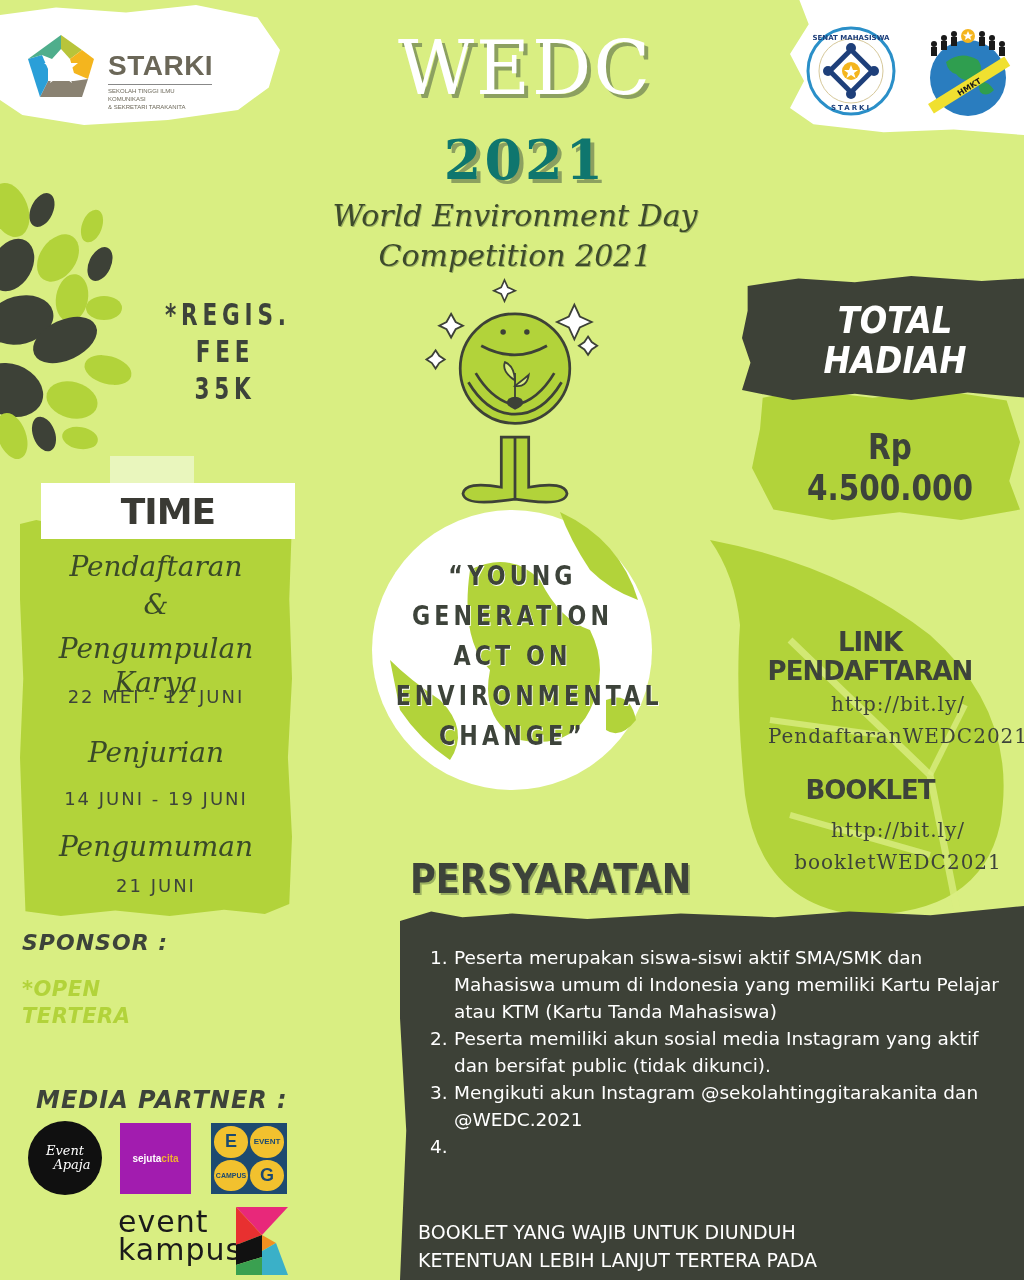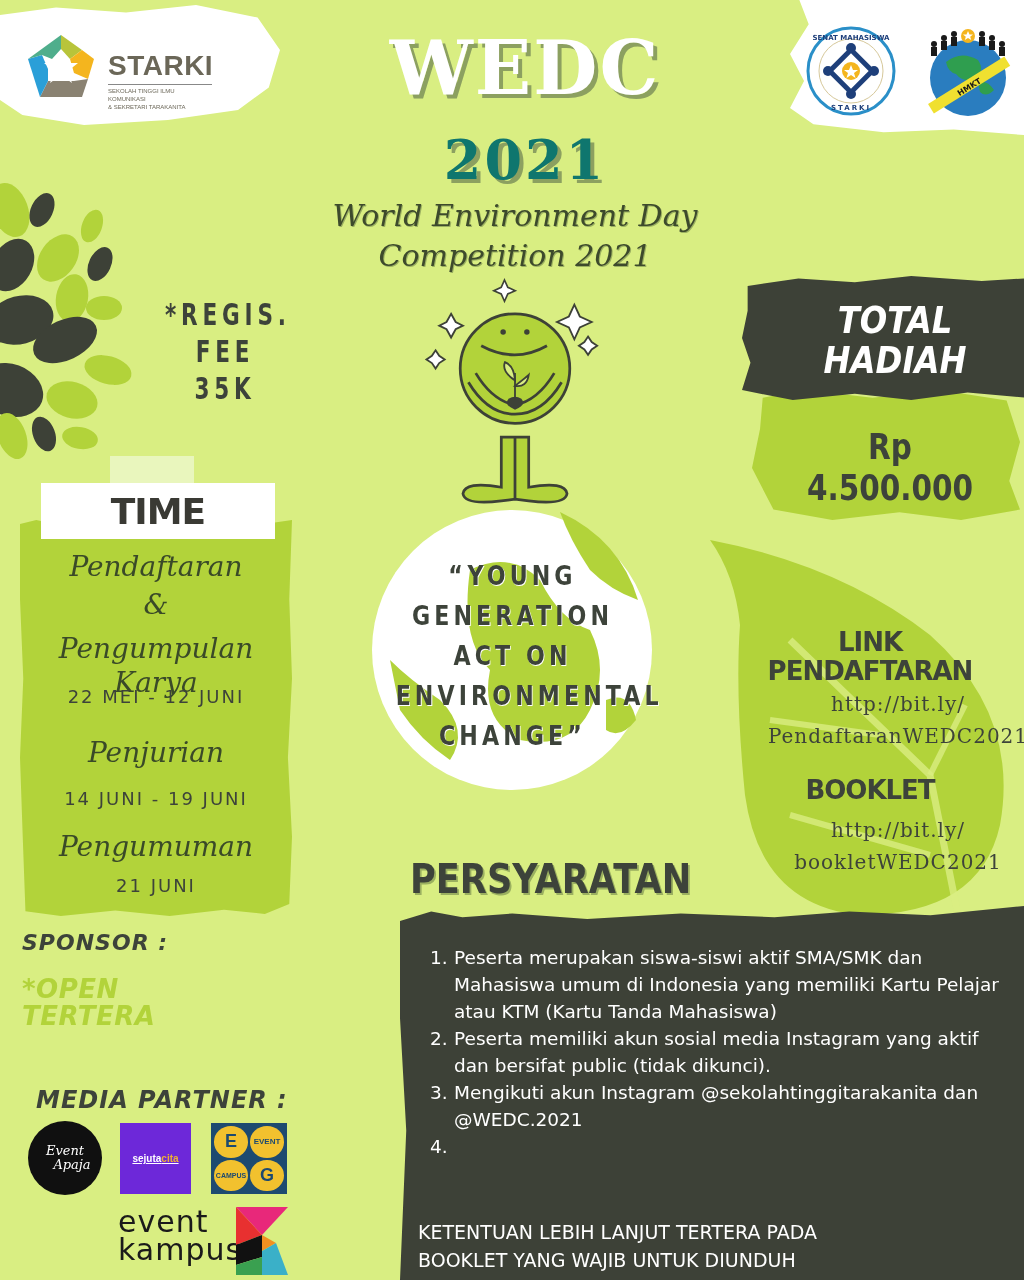--- a/index.html
+++ b/index.html
@@ -34,21 +34,21 @@
     left: 108px; top: 84px; font-size: 6px; color: #6b6758; line-height: 8px;
     border-top: 1px solid #888; padding-top: 2px; width: 104px;
   }
 
   .senat-logo { left: 806px; top: 26px; width: 90px; height: 90px; }
   .hmkt-logo { left: 916px; top: 20px; width: 100px; height: 100px; }
 
   
   .title-wedc {
     left: 360px; top: 28px; width: 330px; text-align: center;
-    font-family: "DejaVu Serif", serif; font-weight: bold; font-size: 74px;
+    font-family: "DejaVu Serif", serif; font-weight: normal; font-size: 74px;
     color: #ffffff; text-shadow: 4px 4px 0 #8ca060; letter-spacing: 2px;
     line-height: 80px;
   }
   .title-year {
     left: 360px; top: 128px; width: 330px; text-align: center;
     font-family: "DejaVu Serif", serif; font-weight: bold; font-size: 54px;
     color: #0f766e; text-shadow: 4px 4px 0 #8ca060; letter-spacing: 3px;
     line-height: 64px;
   }
   .subtitle {
@@ -68,21 +68,21 @@
     transform: scaleX(0.8);
   }
 
   
   .time-bg {
     left: 20px; top: 520px; width: 272px; height: 396px; background: #b2d33a;
     clip-path: polygon(0 1%, 6% 0, 14% 1.2%, 30% 0.4%, 50% 1.5%, 70% 0.3%, 88% 1.2%, 100% 0, 99% 20%, 100% 40%, 98.5% 60%, 100% 80%, 99% 97%, 90% 99.5%, 75% 98.4%, 55% 100%, 35% 98.6%, 15% 100%, 2% 98.8%, 1% 80%, 0 60%, 1.2% 40%, 0 20%);
   }
   .time-tab-shadow { left: 110px; top: 456px; width: 84px; height: 30px; background: #e9f6bd; }
   .time-tab {
-    left: 41px; top: 483px; width: 234px; height: 56px; background: #ffffff;
+    left: 41px; top: 483px; width: 254px; height: 56px; background: #ffffff;
     font-family: "DejaVu Sans", sans-serif; font-weight: bold; font-size: 36px;
     color: #3a3a34; text-align: center; line-height: 58px; letter-spacing: -1px;
     transform-origin: center; 
   }
   .time-item-title {
     left: 20px; width: 272px; text-align: center;
     font-family: "DejaVu Serif", serif; font-style: italic; font-size: 28px;
     color: #3a4a28; line-height: 34px;
   }
   .time-item-date {
@@ -134,34 +134,34 @@
     color: #3d433a; letter-spacing: 1px;
   }
 
   
   .sponsor-heading {
     left: 22px; top: 930px; font-family: "DejaVu Sans", sans-serif; font-weight: bold;
     font-style: italic; font-size: 22px; color: #3d433a; letter-spacing: 1px;
   }
   .sponsor-open {
     left: 22px; top: 976px; font-family: "DejaVu Sans", sans-serif; font-weight: bold;
-    font-style: italic; font-size: 26px; color: #b2d33a; line-height: 27px; letter-spacing: 0.5px;
+    font-style: italic; font-size: 21px; color: #b2d33a; line-height: 27px; letter-spacing: 0.5px;
   }
   .media-heading {
     left: 36px; top: 1086px; font-family: "DejaVu Sans", sans-serif; font-weight: bold;
     font-style: italic; font-size: 24px; color: #3d433a; letter-spacing: 1px;
   }
   .mp-eventapaja {
     left: 28px; top: 1121px; width: 74px; height: 74px; border-radius: 50%; background: #101010;
     color: #fff; font-family: "DejaVu Serif", serif; font-style: italic; font-size: 13px;
     display: flex; flex-direction: column; align-items: center; justify-content: center; line-height: 14px;
   }
   .mp-sejutacita {
-    left: 120px; top: 1123px; width: 71px; height: 71px; background: #6d28d9;
-    color: #fff; font-size: 10px; font-weight: bold; display: flex; align-items: center; justify-content: center; text-decoration: underline;
+    left: 120px; top: 1123px; width: 71px; height: 71px; background: #a21caf;
+    color: #fff; font-size: 10px; font-weight: bold; display: flex; align-items: center; justify-content: center;
   }
   .mp-sejutacita .accent { color: #f0b030; }
   .mp-eventcampus {
     left: 211px; top: 1123px; width: 76px; height: 71px; background: #1d4a70;
     display: grid; grid-template-columns: 1fr 1fr; grid-template-rows: 1fr 1fr; gap: 2px; padding: 3px;
   }
   .mp-eventcampus span {
     background: #f2c12e; border-radius: 50%; color: #1d4a70; font-size: 8px; font-weight: bold;
     display: flex; align-items: center; justify-content: center;
   }
@@ -412,15 +412,15 @@
   </li>
   <li>
     <span class="num">3.</span>
     <span>Mengikuti akun Instagram @sekolahtinggitarakanita dan @WEDC.2021</span>
   </li>
   <li>
     <span class="num">4.</span>
   </li>
 </ol>
 <div class="abs persy-note">
+  <div>BOOKLET YANG WAJIB UNTUK DIUNDUH</div>
   <div>KETENTUAN LEBIH LANJUT TERTERA PADA</div>
-  <div>BOOKLET YANG WAJIB UNTUK DIUNDUH</div>
 </div>
 
 </body></html>

